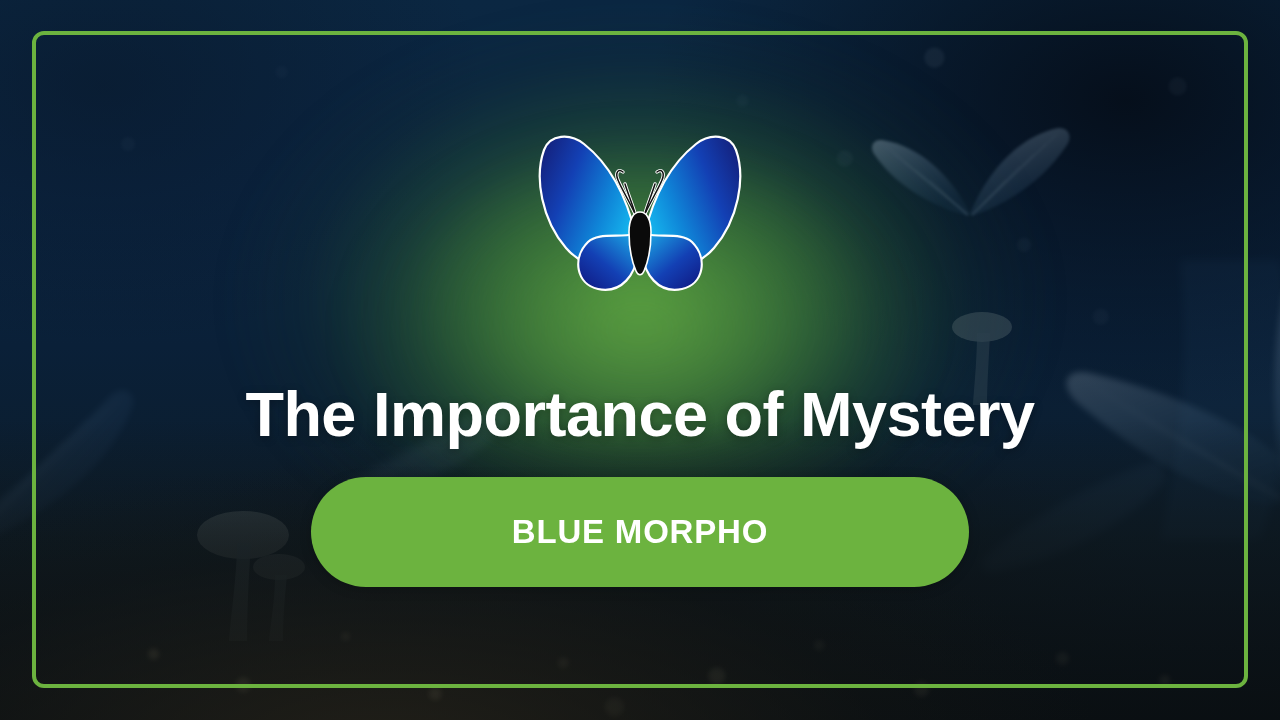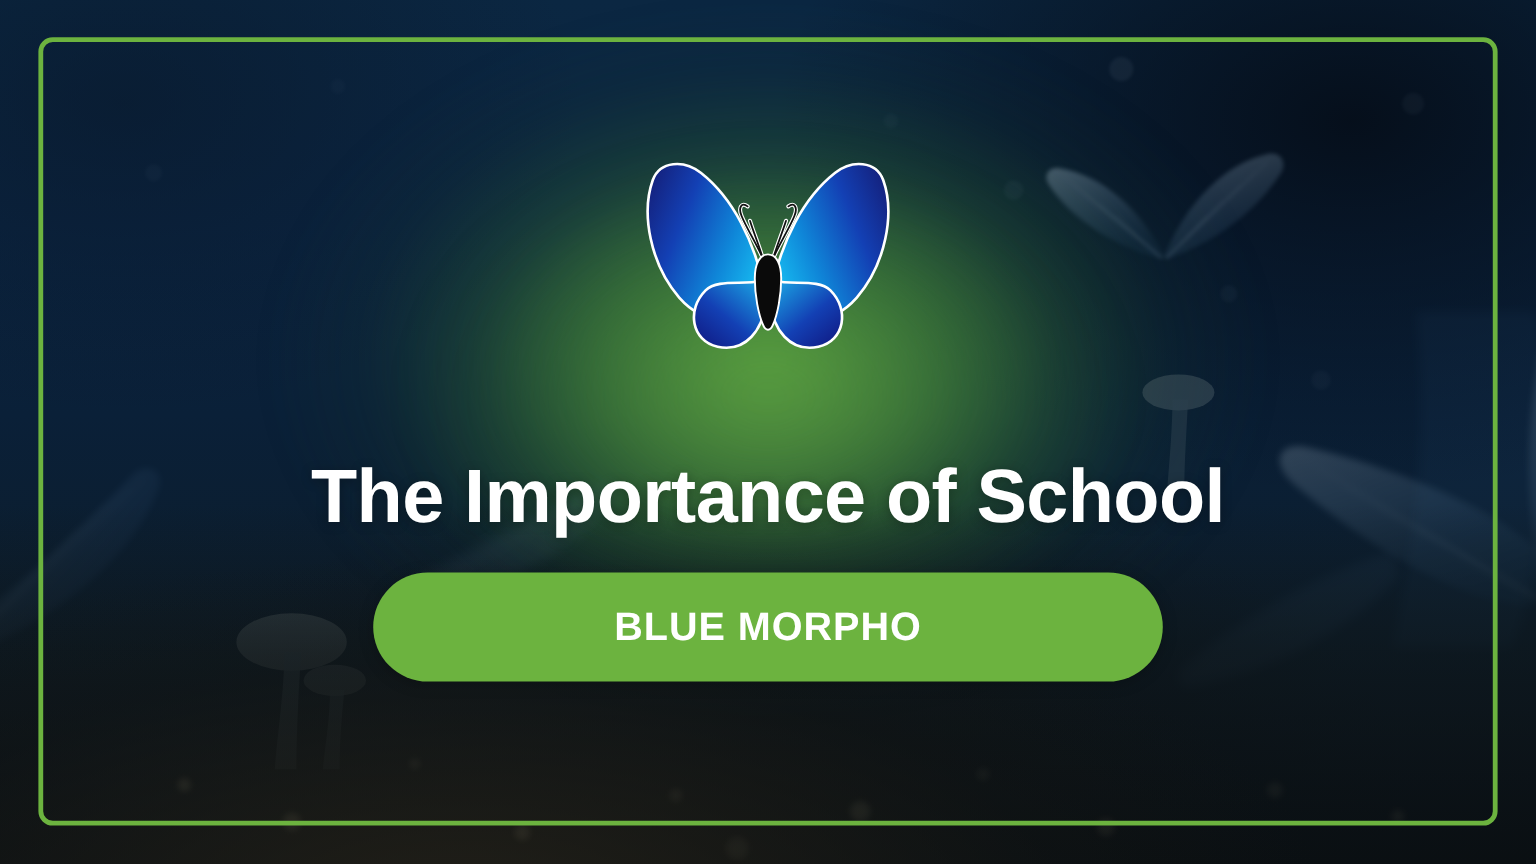--- a/index.html
+++ b/index.html
@@ -144,21 +144,21 @@
     line-height: 1.05;
     text-shadow: 0 2px 10px rgba(0,0,0,0.28);
     white-space: nowrap;
   }
 
   .cta {
     position: absolute;
     left: 311px;
     top: 477px;
     width: 658px;
-    height: 91px;
+    height: 110px;
     background: #6cb33f;
     border-radius: 56px;
     display: flex;
     flex-direction: column;
     align-items: center;
     justify-content: center;
     border: none;
     padding: 0;
     cursor: pointer;
     box-shadow: 0 2px 12px rgba(0,0,0,0.22);
@@ -328,20 +328,20 @@
           <path d="M105 90 C99 76 90 62 86 52 C83 45 86 40 91 44"></path>
           <path d="M111 90 C117 76 126 62 130 52 C133 45 130 40 125 44"></path>
           <path d="M105 92 C102 80 96 66 93 56"></path>
           <path d="M111 92 C114 80 120 66 123 56"></path>
         </g>
 
         <path d="M108 84 C101 84 97 92 97 104 C97 118 100 134 104 143 C106 148 110 148 112 143 C116 134 119 118 119 104 C119 92 115 84 108 84 Z" fill="#0a0a0a" stroke="#ffffff" stroke-width="1.6"></path>
       </svg>
     </div>
 
-    <h1 class="title">The Importance of School</h1>
+    <h1 class="title">The Importance of Mystery</h1>
 
     <button class="cta">
       <span class="cta-line">Blue Morpho</span>
     </button>
 
   </div>
 </div>
 
 </body></html>

